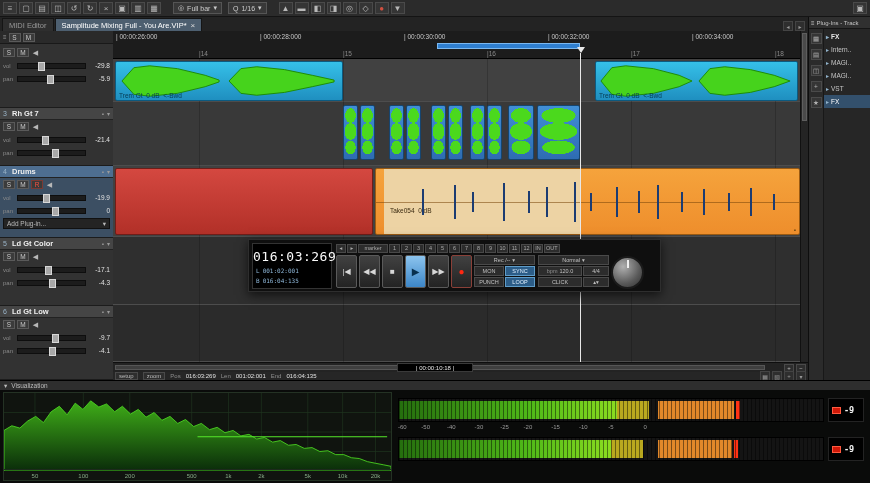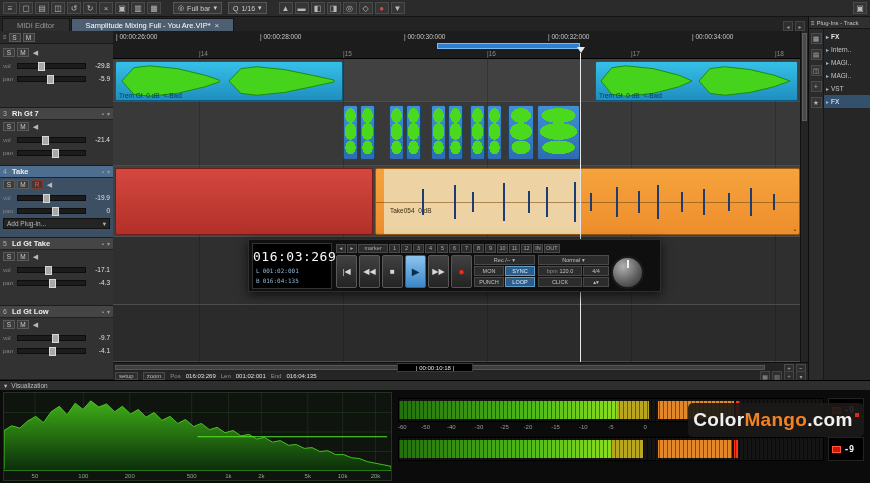--- a/index.html
+++ b/index.html
@@ -13,21 +13,21 @@
   .tb-icon{width:14px;height:12px;background:#353535;border:1px solid #4a4a4a;color:#b8b8b8;
            font-size:8px;display:flex;align-items:center;justify-content:center}
   .tb-dd{height:12px;background:#383838;border:1px solid #555;color:#ccc;font-size:7px;
          display:flex;align-items:center;gap:3px;padding:0 4px;margin:0 2px}
   .tb-sp{width:6px}
   .tb-right{margin-left:auto}
 
   
   .tabrow{position:absolute;left:0;top:17px;width:808px;height:14px;background:#232323;
           display:flex;align-items:flex-end;gap:1px;padding-left:2px}
-  .tab{height:13px;display:flex;align-items:center;gap:4px;padding:0 14px;font-size:7.5px;
+  .tab{height:13px;display:flex;align-items:center;gap:4px;padding:0 6px;font-size:7.5px;
        background:#2e2e2e;color:#999;border:1px solid #151515;border-bottom:none}
   .tab.active{background:#4d5f70;color:#fff}
   .tabx{color:#ddd;font-size:8px}
   .tab-icons{margin-left:auto;display:flex;gap:2px;padding-right:3px}
   .tab-mini{width:10px;height:10px;background:#2e2e2e;border:1px solid #444;color:#999;font-size:6px;
             display:flex;align-items:center;justify-content:center}
 
   
   .headers{position:absolute;left:0;top:31px;width:113px;height:349px;background:#292929;border-right:1px solid #101010}
   .thdr{position:absolute;left:0;width:113px;background:#323232;border-bottom:1px solid #1c1c1c}
@@ -272,21 +272,21 @@
         <div class="slider">
             <span class="handle" style="left:50%"></span>
           </div>
         <span class="tval"></span>
       </div>
     </div>
 
     <div class="thdr sel" style="top:135px;height:72px">
       <div class="tname">
         <span class="tnum">4</span>
-        <span class="tnm">Take</span>
+        <span class="tnm">Drums</span>
         <span class="ticon">▪</span>
         <span class="ticon">▾</span>
       </div>
       <div class="trow">
         <span class="sbtn">S</span>
         <span class="sbtn">M</span>
         <span class="sbtn rec">R</span>
         <span class="spk">◀</span>
       </div>
       <div class="trow">
@@ -305,21 +305,21 @@
       </div>
       <div class="plugrow">
         <span>Add Plug-in...</span>
         <span>▾</span>
       </div>
     </div>
 
     <div class="thdr" style="top:207px;height:68px">
       <div class="tname">
         <span class="tnum">5</span>
-        <span class="tnm">Ld Gt Take</span>
+        <span class="tnm">Ld Gt Color</span>
         <span class="ticon">▪</span>
         <span class="ticon">▾</span>
       </div>
       <div class="trow">
         <span class="sbtn">S</span>
         <span class="sbtn">M</span>
         <span class="spk">◀</span>
       </div>
       <div class="trow">
         <span class="tlab">vol</span>
@@ -661,20 +661,14 @@
         <span class="cliplcd"></span>
         <span class="peakval">-9</span>
       </div>
       <div class="peakbox" style="top:45px">
         <span class="cliplcd"></span>
         <span class="peakval">-9</span>
       </div>
     </div>
   </div>
 
-  <div class="watermark">
-    <span class="wm-a">Color</span>
-      <span class="wm-b">Mango</span>
-      <span class="wm-c">.com</span>
-    <span class="wm-dot"></span>
-  </div>
 
 </div>
 
 </body></html>

